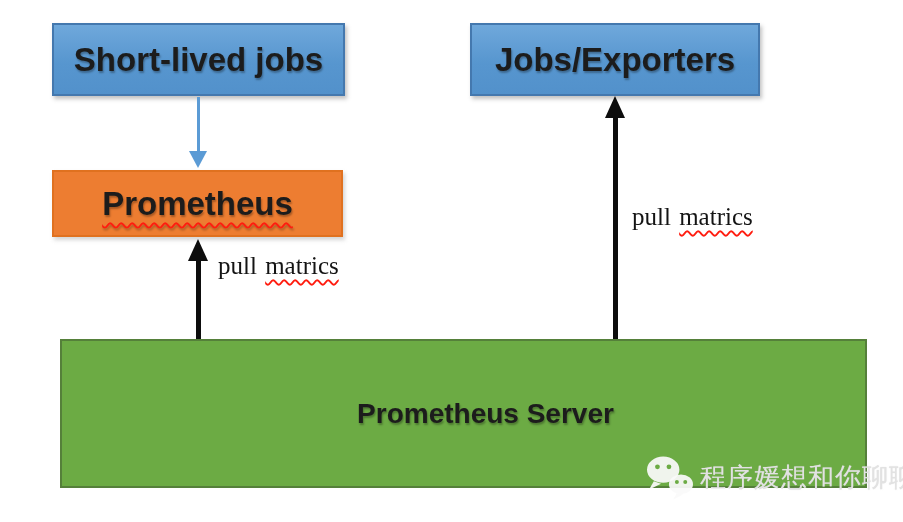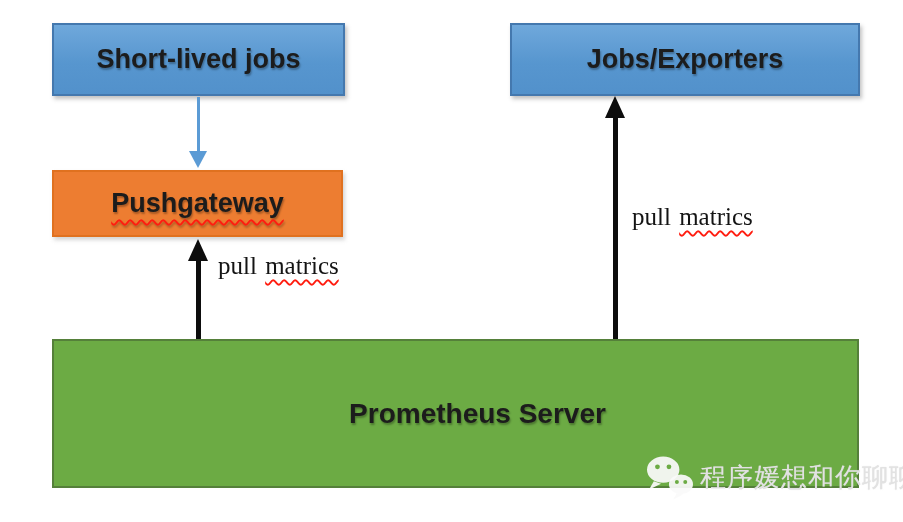--- a/index.html
+++ b/index.html
@@ -13,39 +13,39 @@
     font-family: "Liberation Sans", sans-serif;
   }
 
   
   .node {
     position: absolute;
     display: flex;
     align-items: center;
     justify-content: center;
     font-weight: bold;
-    font-size: 27px;
+    font-size: 33px;
     color: #1c1c1c;
     text-shadow: 1px 2px 2px rgba(0,0,0,0.30);
   }
   .node-blue {
     background: linear-gradient(180deg, #6FA8DB 0%, #5796CF 55%, #5291CB 100%);
     border: 2px solid #4478AE;
     box-shadow: 2px 3px 4px rgba(120,120,120,0.45);
   }
   #node-short-lived-jobs { left: 52px; top: 23px; width: 293px; height: 73px; }
-  #node-jobs-exporters   { left: 470px; top: 23px; width: 350px; height: 73px; margin-left: 40px; }
+  #node-jobs-exporters   { left: 470px; top: 23px; width: 290px; height: 73px; }
   #node-pushgateway {
     left: 52px; top: 170px; width: 291px; height: 67px;
     background: #ED7D31;
     border: 2px solid #E0711F;
     box-shadow: 2px 3px 4px rgba(150,150,150,0.40);
   }
   #node-prometheus-server {
-    left: 52px; top: 339px; width: 807px; height: 149px;
+    left: 60px; top: 339px; width: 807px; height: 149px;
     background: #6CAB44;
     border: 2px solid #55803A;
     font-size: 28px;
     padding-left: 44px;
   }
 
   
   .stem { position: absolute; }
   .head { position: absolute; width: 0; height: 0; }
 
@@ -112,21 +112,21 @@
 
   <div class="node node-blue" id="node-short-lived-jobs">
     <span class="node-label">Short-lived jobs</span>
   </div>
 
   <div class="node node-blue" id="node-jobs-exporters">
     <span class="node-label">Jobs/Exporters</span>
   </div>
 
   <div class="node" id="node-pushgateway">
-    <span class="node-label squiggle">Pushgateway</span>
+    <span class="node-label squiggle">Prometheus</span>
   </div>
 
   <div class="node" id="node-prometheus-server">
     <span class="node-label">Prometheus Server</span>
   </div>
 
   <div class="stem" id="push-arrow-stem"></div>
   <div class="head" id="push-arrow-head"></div>
 
   <div class="head" id="pull-left-arrow-head"></div>

